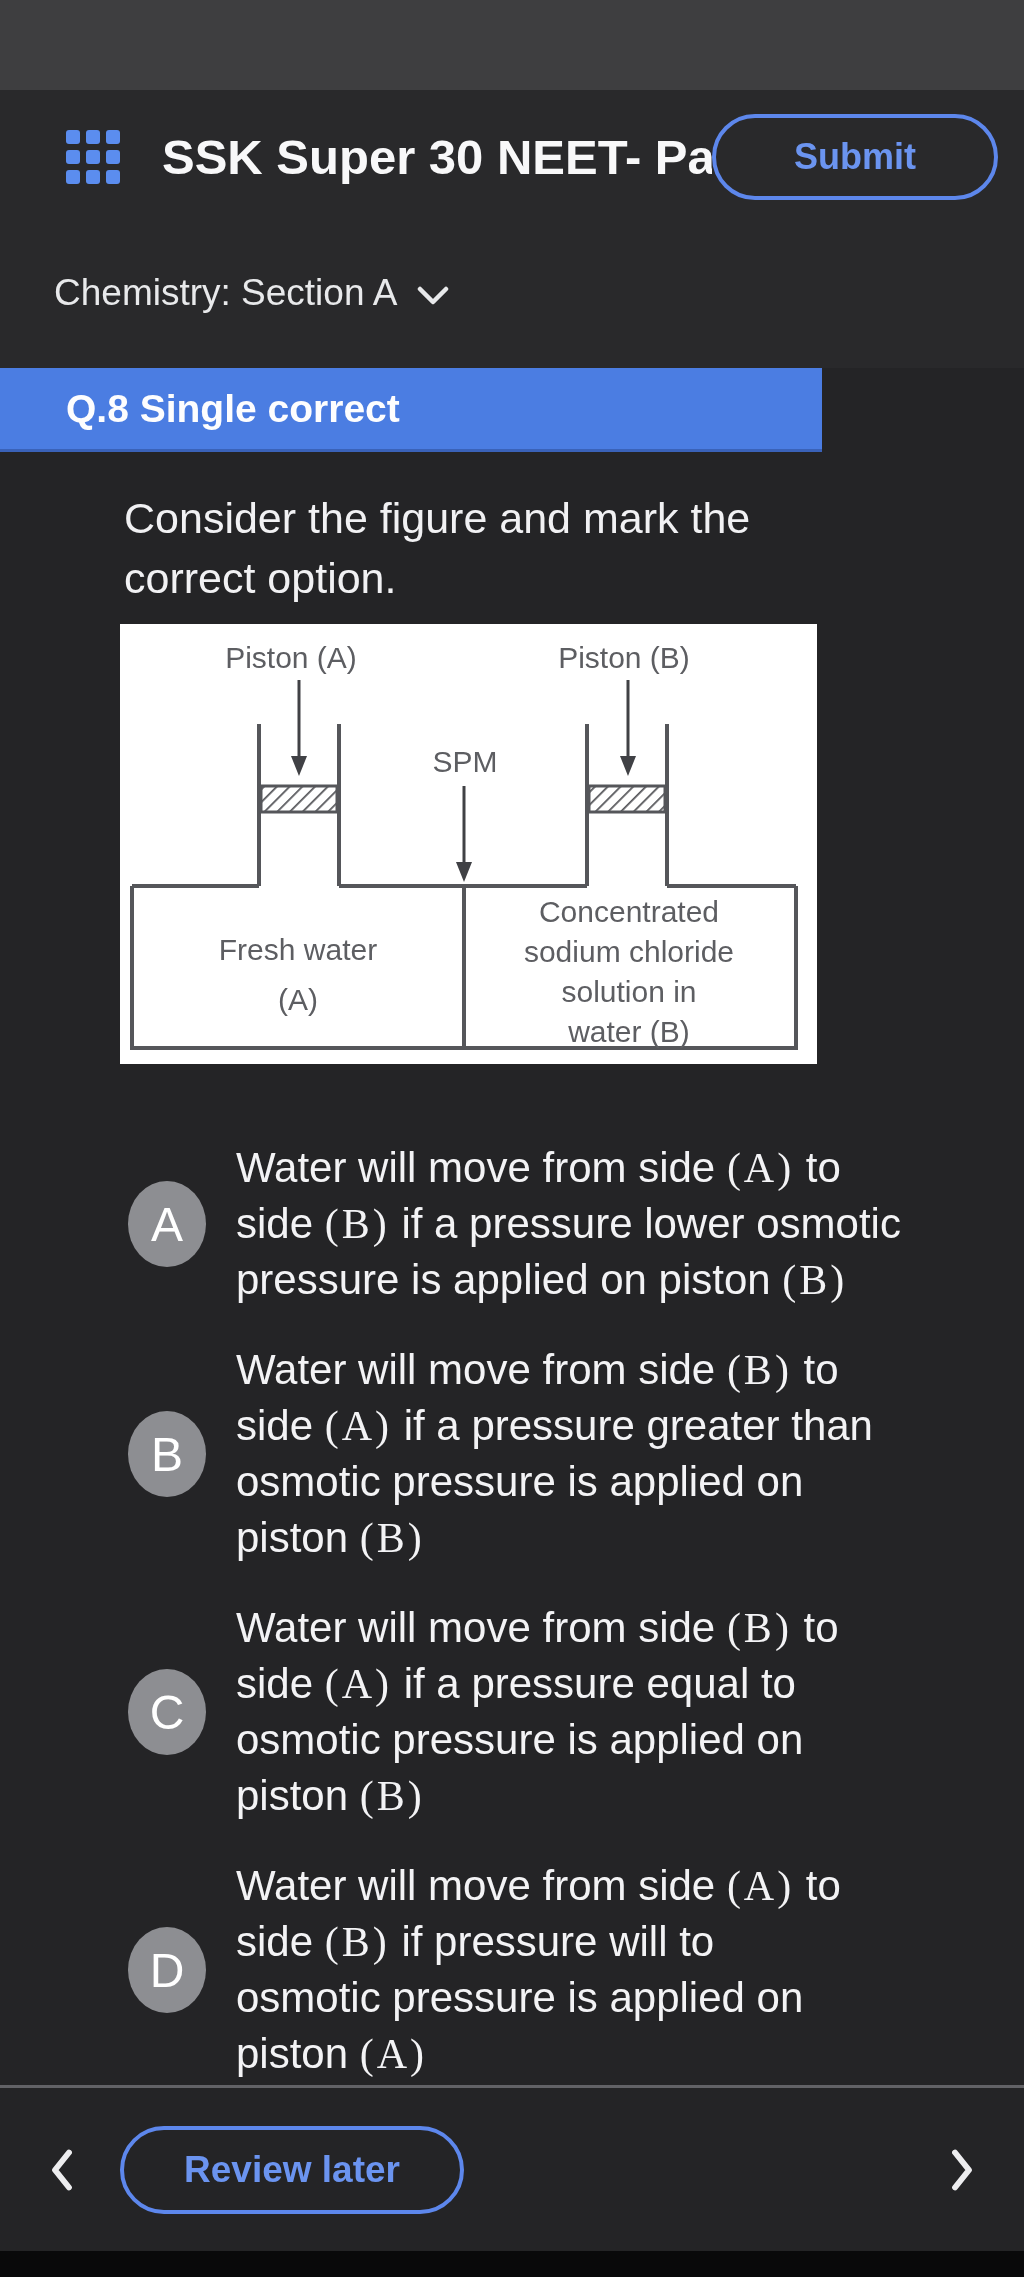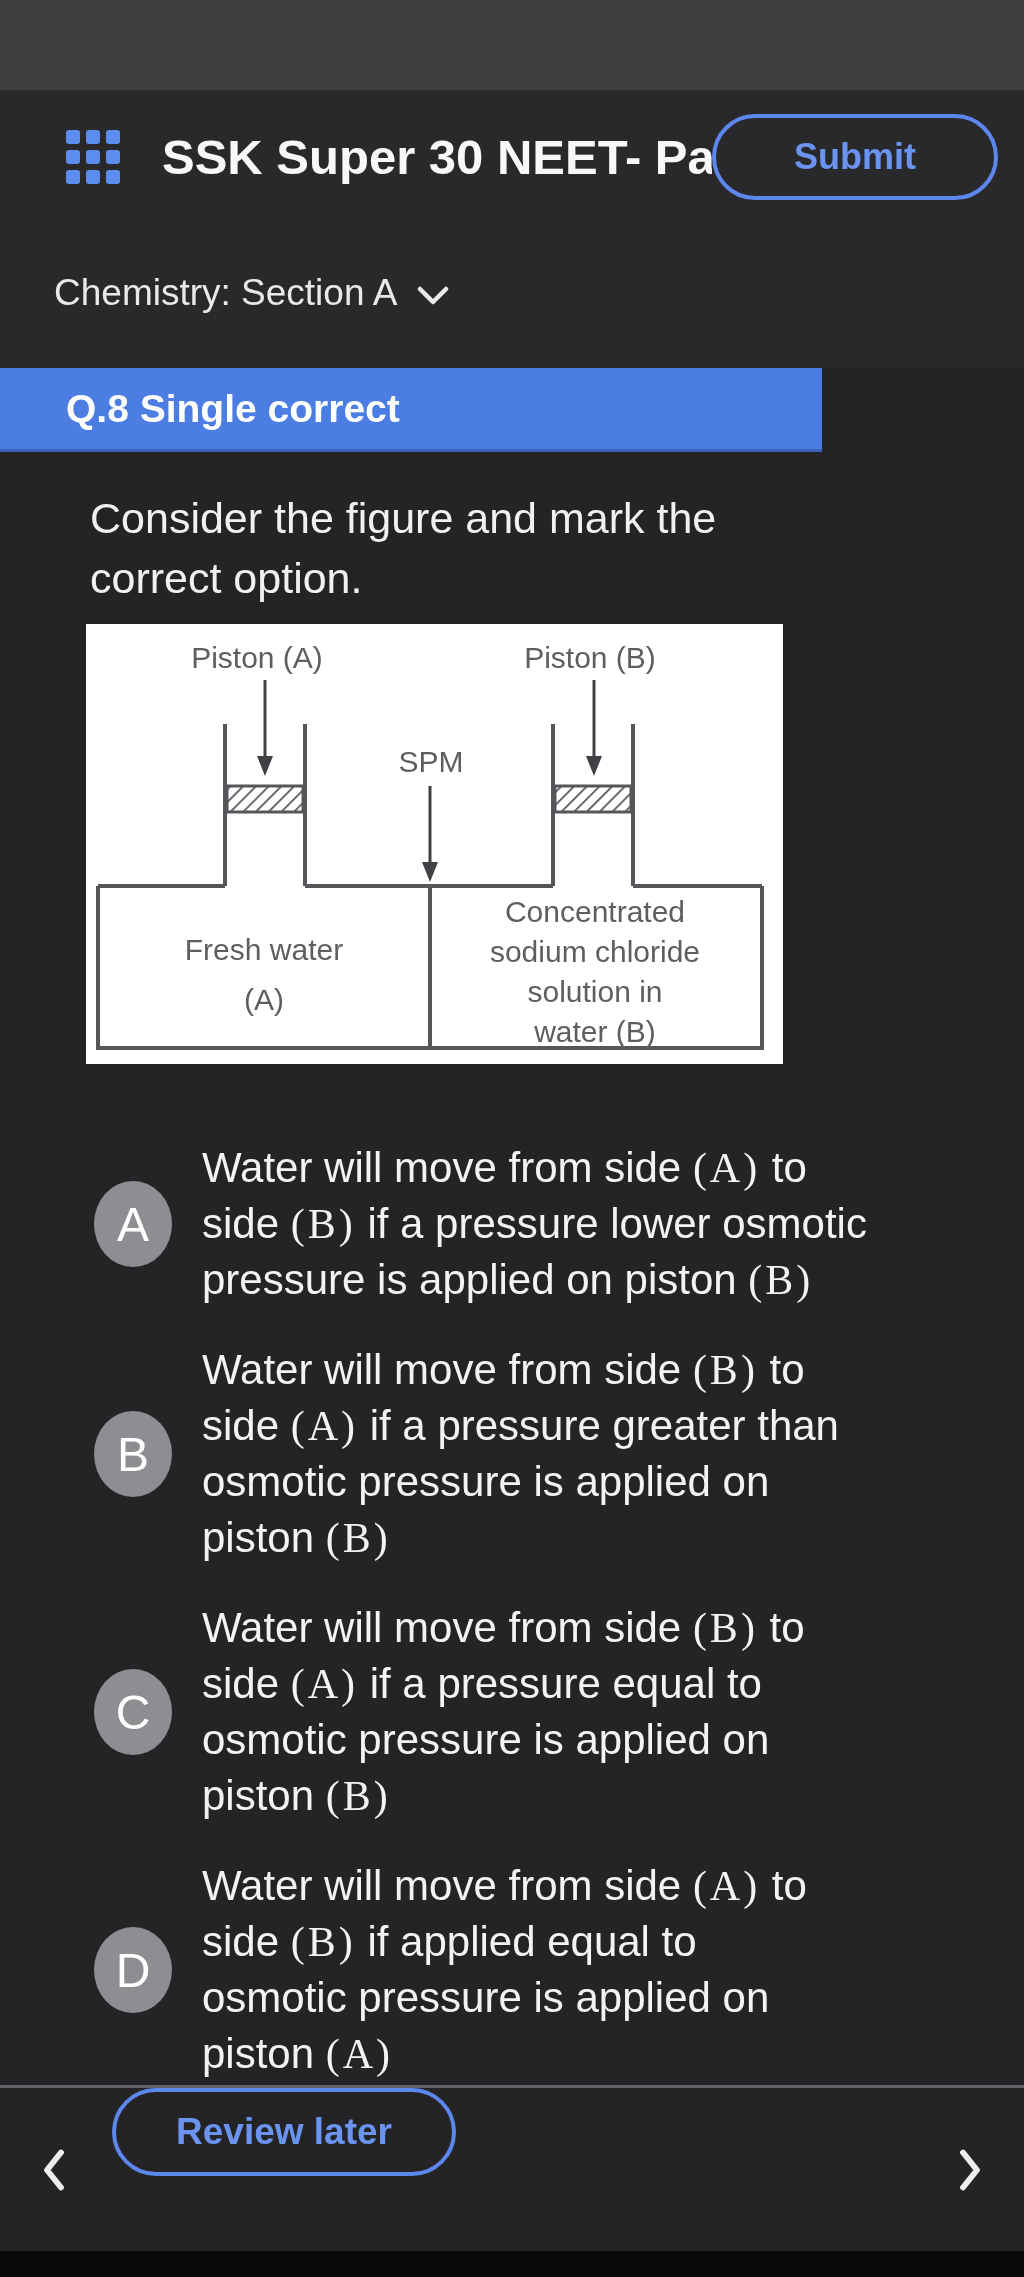--- a/index.html
+++ b/index.html
@@ -34,39 +34,39 @@
 
   
   .banner {
     position:absolute; top:368px; left:0; width:822px; height:84px;
     background:#4b7de2; display:flex; align-items:center; padding-left:66px;
     border-bottom:3px solid #3a62b8;
   }
   .banner-label { font-size:39px; font-weight:700; color:#fdfdfe; }
 
   
-  .content { position:absolute; top:452px; left:0; width:913px; height:1634px; background:#242426; overflow:hidden; }
+  .content { position:absolute; top:452px; left:0; width:913px; height:1634px; background:#242426; overflow:hidden;padding-left:34px; }
   .question-text { margin:36px 60px 0 90px; font-size:43px; line-height:60px; color:#f1f1f3; }
 
   .figure-box { margin:16px 0 0 86px; width:697px; height:440px; background:#ffffff; }
   .figure-box svg { display:block; }
   .fig-label { font-family:"Liberation Sans", sans-serif; fill:#5d5e62; font-size:30px; }
 
   .options { margin:76px 0 0 94px; display:flex; flex-direction:column; gap:34px; }
   .option { display:flex; align-items:center; gap:30px; cursor:pointer; }
   .badge {
     flex:none; width:78px; height:86px; border-radius:50%; background:#8d8e92;
     color:#ffffff; font-size:48px; display:flex; align-items:center; justify-content:center;
   }
   .option-text { width:800px; font-size:42px; line-height:56px; color:#f3f3f5; }
   .option-text .math { font-family:"Liberation Serif", serif; letter-spacing:3px; }
 
   
   .footer-divider { position:absolute; top:2085px; left:0; width:1024px; border-top:3px solid #626266; }
-  .footer { position:absolute; top:2088px; left:0; width:1024px; height:163px; display:flex; padding:0 32px; }
+  .footer { position:absolute; top:2088px; left:0; width:1024px; height:163px; display:flex; align-items:center; padding:0 40px; }
   .nav-chevron { background:none; border:none; cursor:pointer; display:flex; align-items:center; padding:10px; }
   .pill {
     height:88px; border-radius:46px; font-size:37px; font-weight:700; cursor:pointer;
     display:flex; align-items:center; justify-content:center;
     font-family:"Liberation Sans", sans-serif;
   }
   .review-btn { margin-left:36px; width:344px; background:transparent; border:4px solid #5d87ec; color:#6b94f0; }
   .submit-next-btn { margin-left:50px; width:364px; background:#4c7ce2; border:none; color:#ffffff; }
   .nav-right { margin-left:auto; }
 </style>
@@ -156,21 +156,21 @@
     <div class="option">
       <div class="badge">B</div>
       <div class="option-text"><span>Water will move from side </span><span class="math">(B)</span><span> to</span><br><span>side </span><span class="math">(A)</span><span> if a pressure greater than</span><br><span>osmotic pressure is applied on</span><br><span>piston </span><span class="math">(B)</span></div>
     </div>
     <div class="option">
       <div class="badge">C</div>
       <div class="option-text"><span>Water will move from side </span><span class="math">(B)</span><span> to</span><br><span>side </span><span class="math">(A)</span><span> if a pressure equal to</span><br><span>osmotic pressure is applied on</span><br><span>piston </span><span class="math">(B)</span></div>
     </div>
     <div class="option">
       <div class="badge">D</div>
-      <div class="option-text"><span>Water will move from side </span><span class="math">(A)</span><span> to</span><br><span>side </span><span class="math">(B)</span><span> if applied equal to</span><br><span>osmotic pressure is applied on</span><br><span>piston </span><span class="math">(A)</span></div>
+      <div class="option-text"><span>Water will move from side </span><span class="math">(A)</span><span> to</span><br><span>side </span><span class="math">(B)</span><span> if pressure will to</span><br><span>osmotic pressure is applied on</span><br><span>piston </span><span class="math">(A)</span></div>
     </div>
   </div>
 </div>
 
 <div class="footer-divider"></div>
 
 <div class="footer">
   <button class="nav-chevron">
     <svg width="24" height="42" viewBox="0 0 20 36">
       <polyline points="16,3 4,18 16,33" fill="none" stroke="#ededef" stroke-width="5" stroke-linecap="round" stroke-linejoin="round"></polyline>

